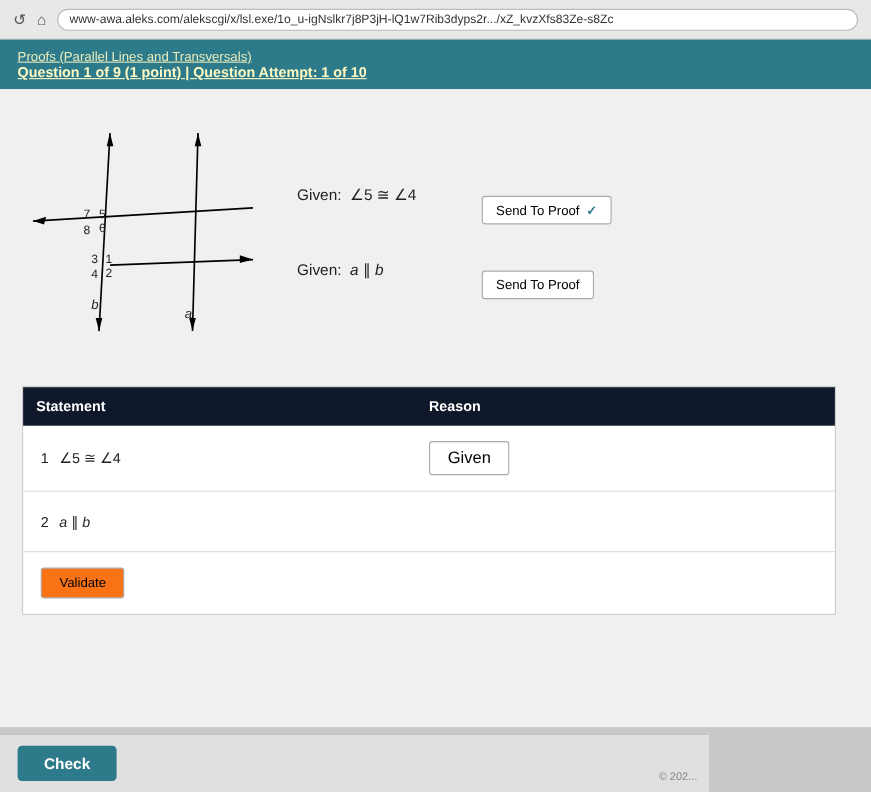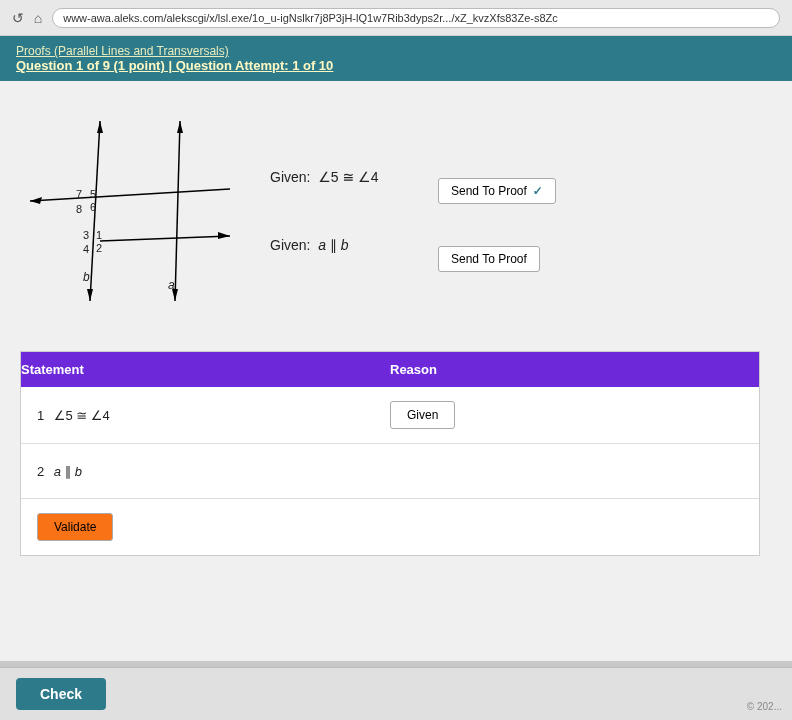--- a/index.html
+++ b/index.html
@@ -119,25 +119,25 @@
 
     
     .proof-table-container {
       background: white;
       border: 1px solid #ccc;
       margin-top: 10px;
       width: 740px;
     }
 
     .proof-table-header {
-      background: #6d28d9;
+      background: #0f172a;
       color: white;
       display: grid;
       grid-template-columns: 1fr 1fr;
-      padding: 10px 0;
+      padding: 10px 12px;
     }
 
     .proof-table-header span {
       font-size: 13px;
       font-weight: bold;
     }
 
     .proof-row {
       display: grid;
       grid-template-columns: 1fr 1fr;
@@ -157,21 +157,21 @@
 
     .proof-row .reason-cell {
       display: flex;
       align-items: center;
     }
 
     .reason-btn {
       border: 1px solid #aaa;
       background: white;
       padding: 6px 16px;
-      font-size: 12px;
+      font-size: 15px;
       cursor: pointer;
       border-radius: 3px;
     }
 
     .given-btn {
       background: white;
       border: 1px solid #aaa;
     }
 
     .validate-row {
@@ -186,21 +186,21 @@
       cursor: pointer;
       border-radius: 3px;
     }
 
     
     .check-button-area {
       position: fixed;
       bottom: 0;
       left: 0;
       background: #e0e0e0;
-      width: 792px;
+      width: 644px;
       padding: 10px 16px;
       border-top: 1px solid #bbb;
     }
 
     .check-btn {
       background: #2d7a8a;
       color: white;
       border: none;
       padding: 8px 24px;
       font-size: 14px;

